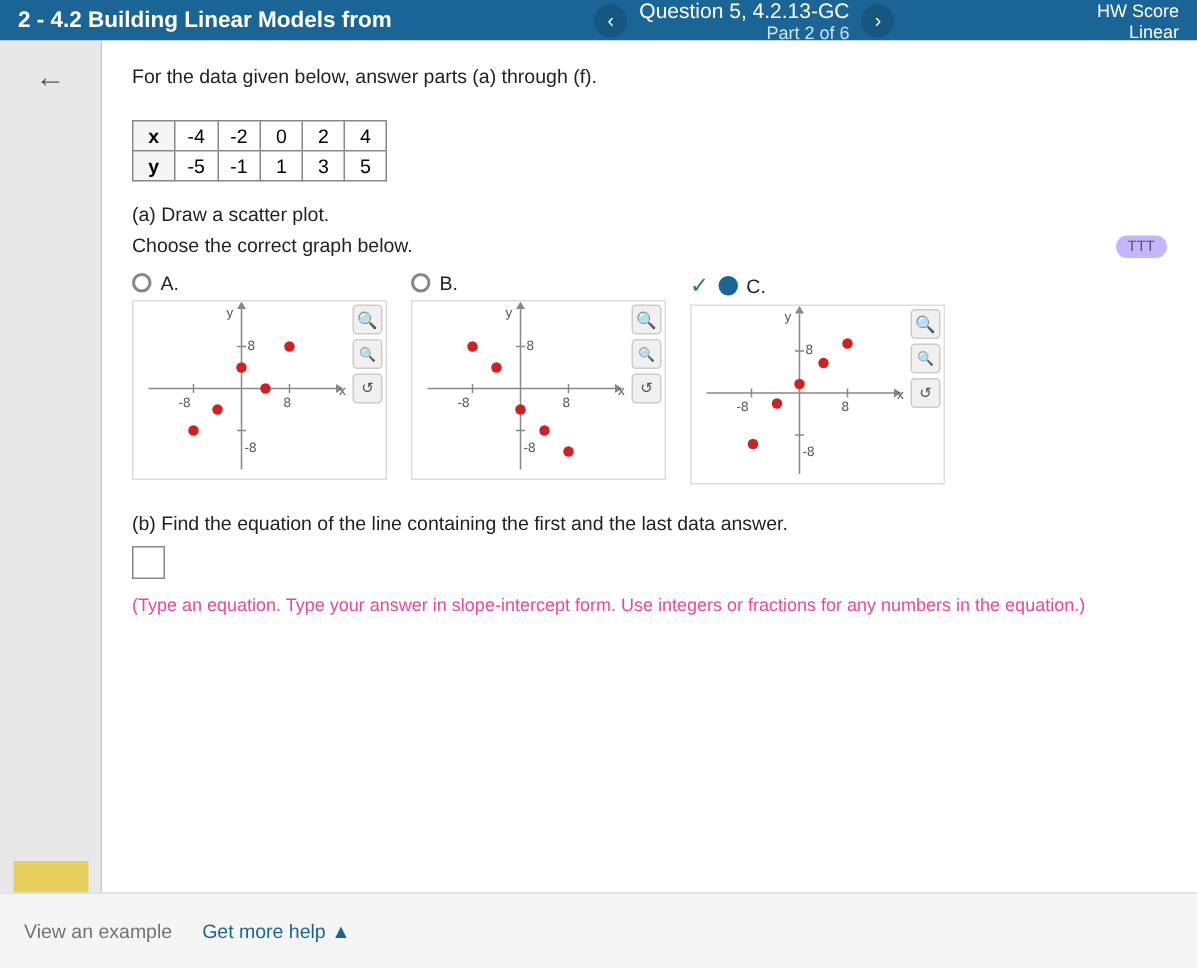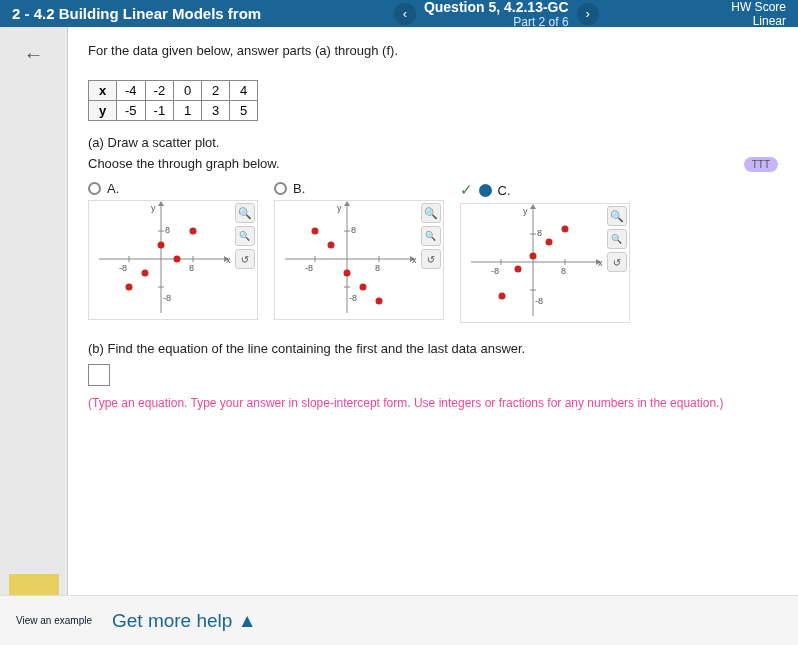--- a/index.html
+++ b/index.html
@@ -29,21 +29,21 @@
     }
     .header-center {
       display: flex;
       align-items: center;
       gap: 8px;
       font-size: 13px;
       color: white;
       text-align: center;
     }
     .header-center .question-title {
-      font-weight: bold;
+      font-weight: normal;
       font-size: 14px;
     }
     .header-center .part-label {
       font-size: 12px;
       color: #cce5ff;
       text-align: right;
     }
     .nav-btn {
       background: #155780;
       border: none;
@@ -257,27 +257,27 @@
       right: 0;
       background: #f5f5f5;
       border-top: 1px solid #ddd;
       display: flex;
       align-items: center;
       gap: 20px;
       padding: 10px 16px;
       height: 50px;
     }
     .footer-link {
-      font-size: 10px;
-      color: #0f172a;
+      font-size: 13px;
+      color: #737373;
       cursor: pointer;
       text-decoration: none;
     }
     .get-more-help {
-      font-size: 19px;
+      font-size: 13px;
       color: #1a6496;
       cursor: pointer;
     }
 
     
     .check-mark {
       color: #2a8a2a;
       font-size: 15px;
     }
   </style>
@@ -327,21 +327,21 @@
             <td>1</td>
             <td>3</td>
             <td>5</td>
           </tr>
     </tbody>
       </table>
 
     <div class="ttt-badge">TTT</div>
 
     <p class="part-heading">(a) Draw a scatter plot.</p>
-    <p class="choose-label">Choose the through graph below.</p>
+    <p class="choose-label">Choose the correct graph below.</p>
 
     <div class="graph-options">
 
       <div class="graph-option">
         <div class="graph-option-label">
           <span class="radio-circle"></span>
           <span>A.</span>
         </div>
         <div class="graph-box">
           <svg class="graph-svg" viewBox="0 0 145 116">

